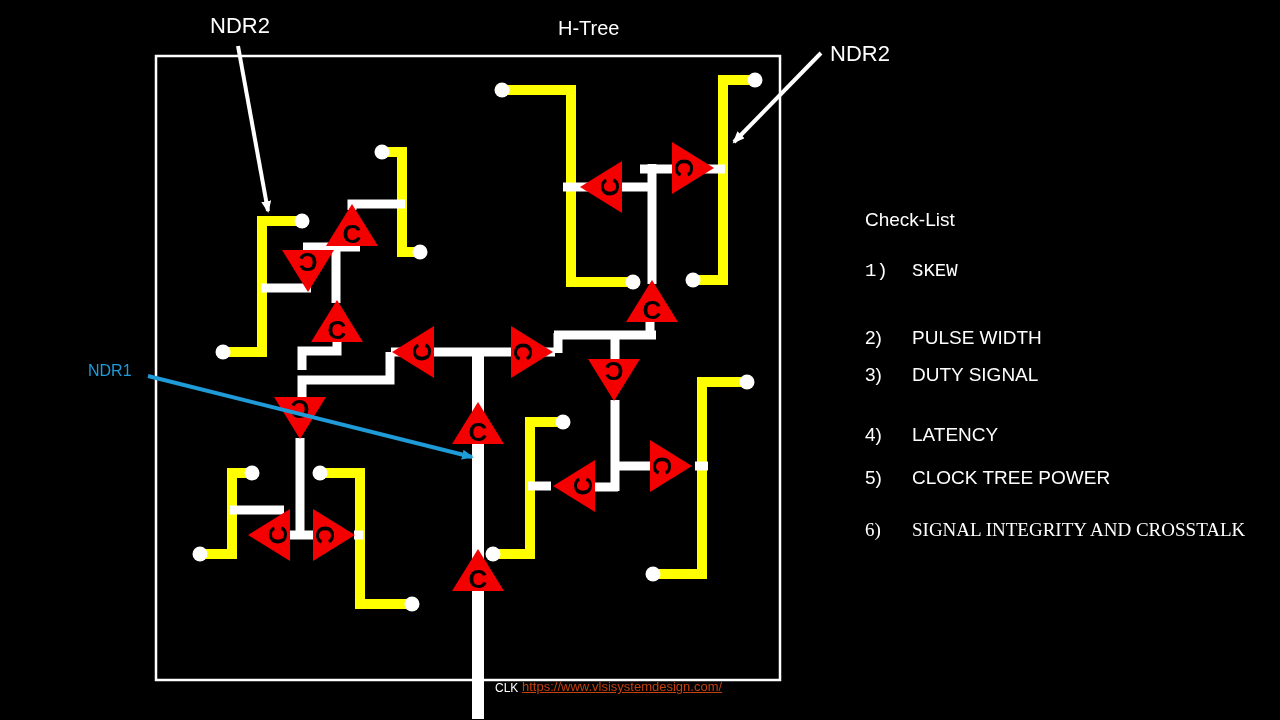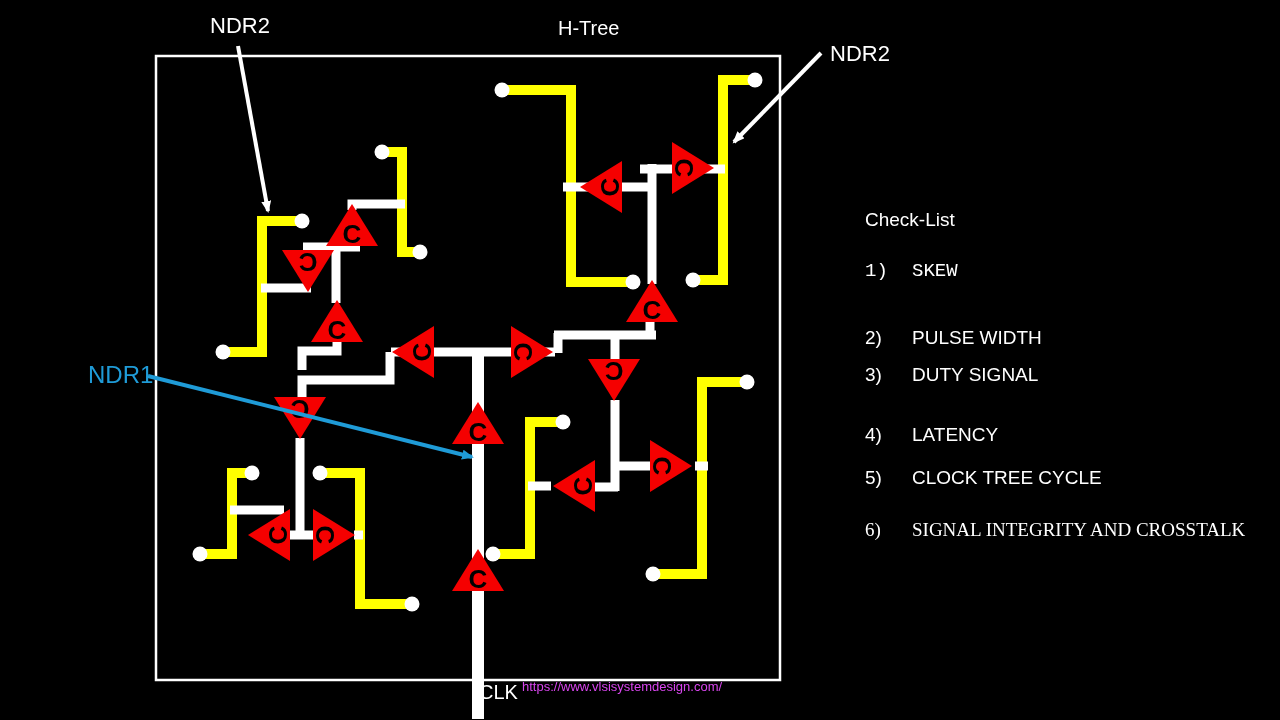--- a/index.html
+++ b/index.html
@@ -3,22 +3,22 @@
 <meta charset="utf-8">
 <style>
   html,body{margin:0;padding:0;background:#000;}
   body{width:1280px;height:720px;position:relative;overflow:hidden;
        font-family:"Liberation Sans", sans-serif;color:#fff;}
   #diagram{position:absolute;left:0;top:0;}
   .lbl{position:absolute;line-height:1;white-space:nowrap;}
   #ndr2-left{left:210px;top:15px;font-size:22px;}
   #htree-title{left:558px;top:18px;font-size:20px;}
   #ndr2-right{left:830px;top:43px;font-size:22px;}
-  #ndr1-label{left:88px;top:363px;font-size:24px;}
-  #clk-label{left:479px;top:682px;font-size:20px;}
+  #ndr1-label{left:88px;top:363px;font-size:16px;}
+  #clk-label{left:495px;top:682px;font-size:12px;}
   #url-label{left:522px;top:680px;font-size:13px;}
   #checklist{position:absolute;left:865px;top:210px;width:400px;font-size:19px;}
   #checklist .row{position:absolute;left:0;line-height:1;white-space:nowrap;}
   #checklist .num{display:inline-block;width:47px;}
   .r0{top:0;} .r1{top:52px;font-family:Liberation Mono, monospace;} .r2{top:118px;} .r3{top:155px;}
   .r4{top:215px;} .r5{top:258px;} .r6{top:310px;font-family:Liberation Serif, serif;}
 </style>
 </head>
 <body style="background: rgb(0, 0, 0);">
 
@@ -125,23 +125,23 @@
       <line x1="821" y1="53" x2="734" y2="142" stroke="#FFFFFF" stroke-width="4" marker-end="url(#ah-white)"></line>
       <line x1="148" y1="376" x2="472" y2="457" stroke="#1F9BD7" stroke-width="4" marker-end="url(#ah-cyan)"></line>
     </g>
 </svg>
 
 <div class="lbl" id="ndr2-left">NDR2</div>
 <div class="lbl" id="htree-title">H-Tree</div>
 <div class="lbl" id="ndr2-right">NDR2</div>
 <div class="lbl" id="ndr1-label" style="color: rgb(31, 155, 215);">NDR1</div>
 <div class="lbl" id="clk-label">CLK</div>
-<div class="lbl" id="url-label" style="color: #d946ef;">https://www.vlsisystemdesign.com/</div>
+<div class="lbl" id="url-label" style="color: #c2410c; text-decoration: underline;">https://www.vlsisystemdesign.com/</div>
 
 <div id="checklist">
   <div class="row r0">Check-List</div>
   <div class="row r1"><span class="num">1)</span><span>SKEW</span></div>
   <div class="row r2"><span class="num">2)</span><span>PULSE WIDTH</span></div>
   <div class="row r3"><span class="num">3)</span><span>DUTY SIGNAL</span></div>
   <div class="row r4"><span class="num">4)</span><span>LATENCY</span></div>
-  <div class="row r5"><span class="num">5)</span><span>CLOCK TREE CYCLE</span></div>
+  <div class="row r5"><span class="num">5)</span><span>CLOCK TREE POWER</span></div>
   <div class="row r6"><span class="num">6)</span><span>SIGNAL INTEGRITY AND CROSSTALK</span></div>
 </div>
 
 </body></html>

